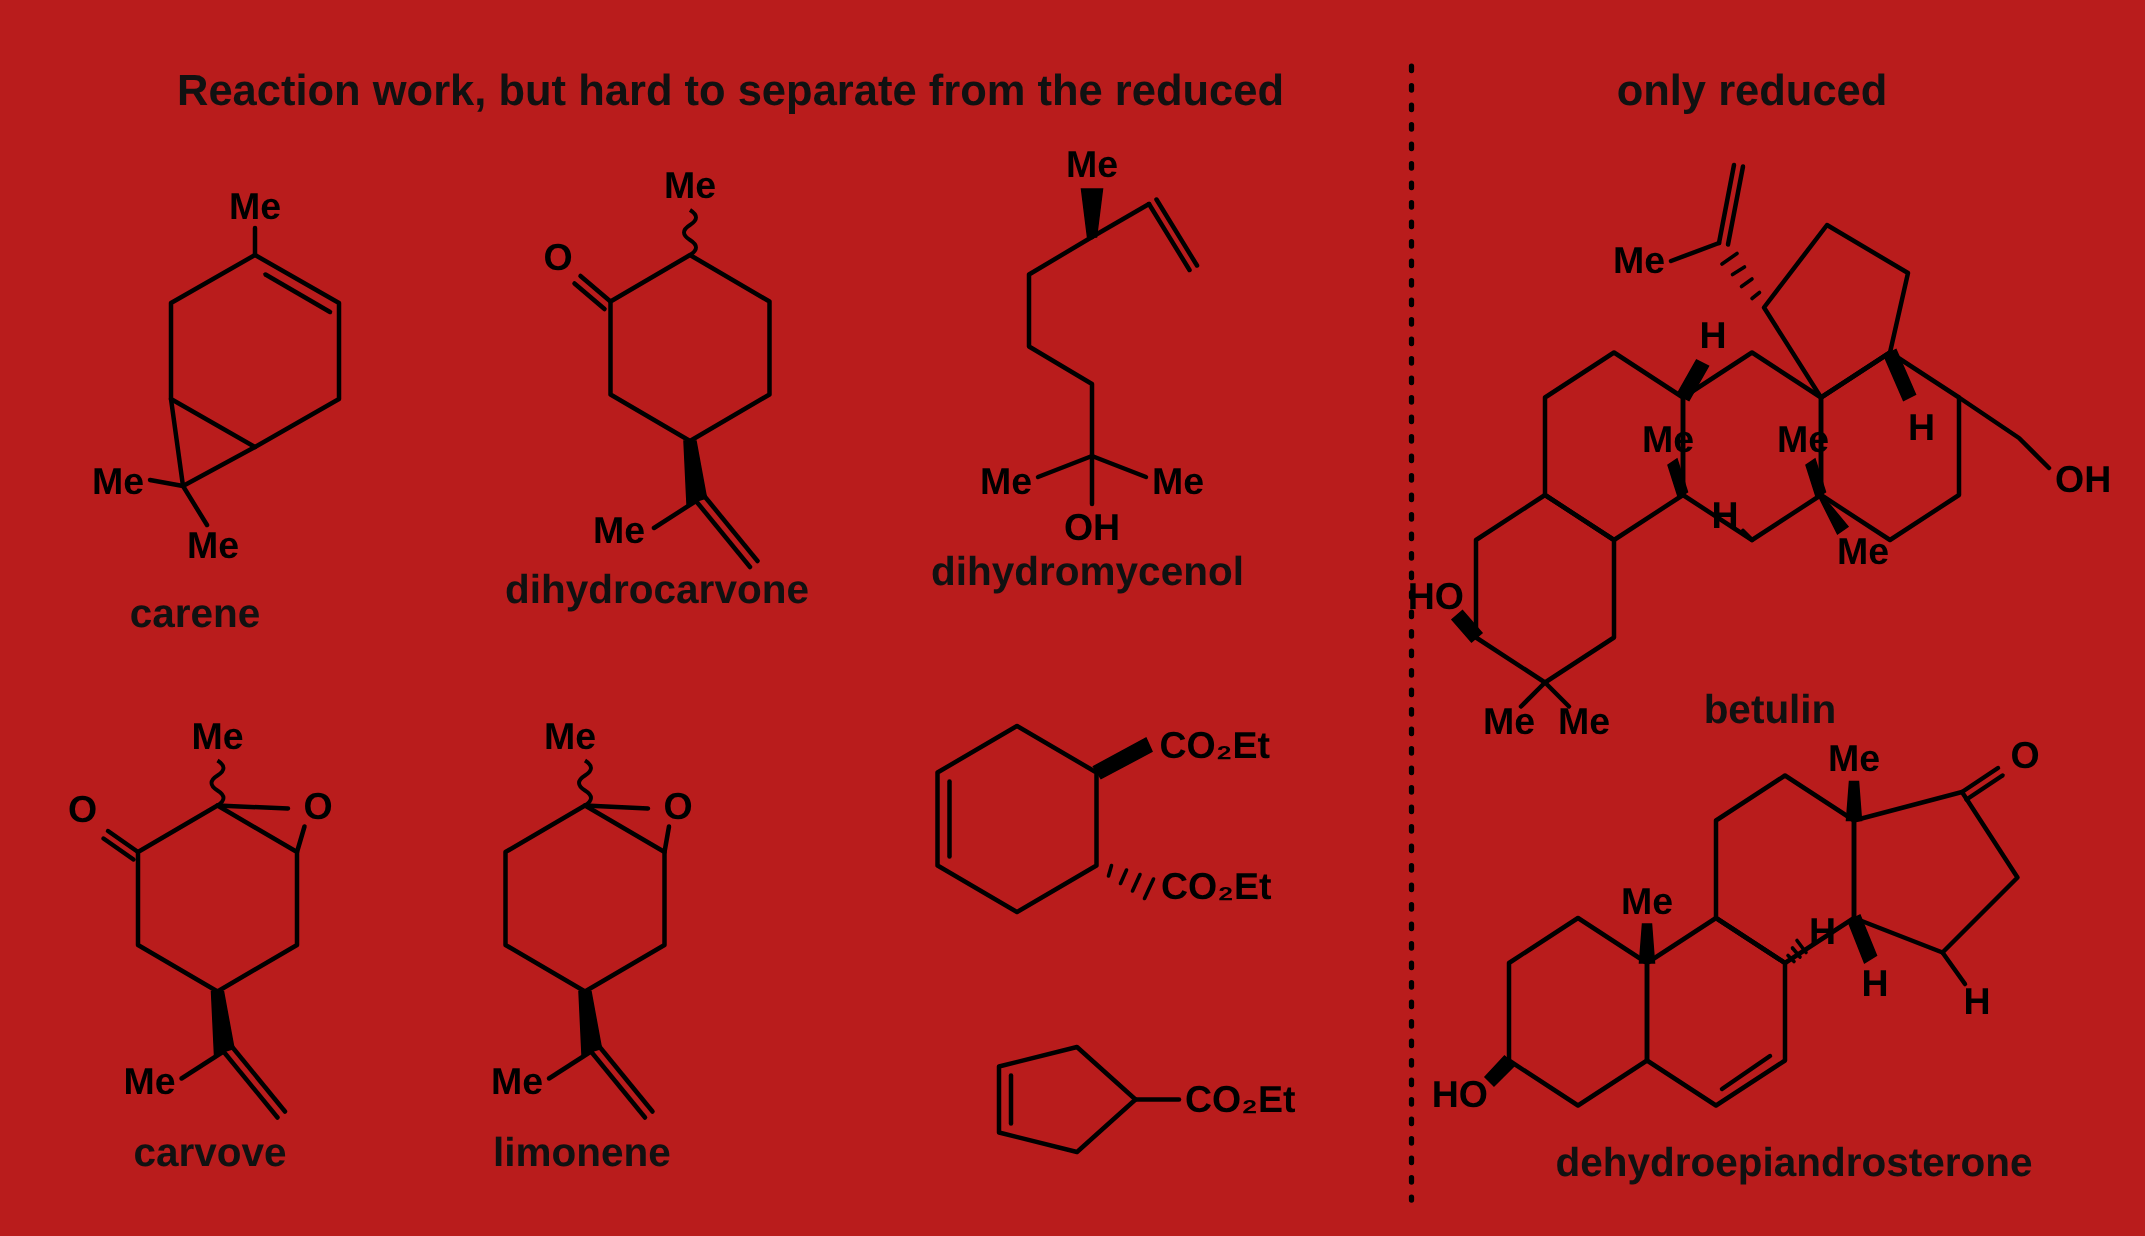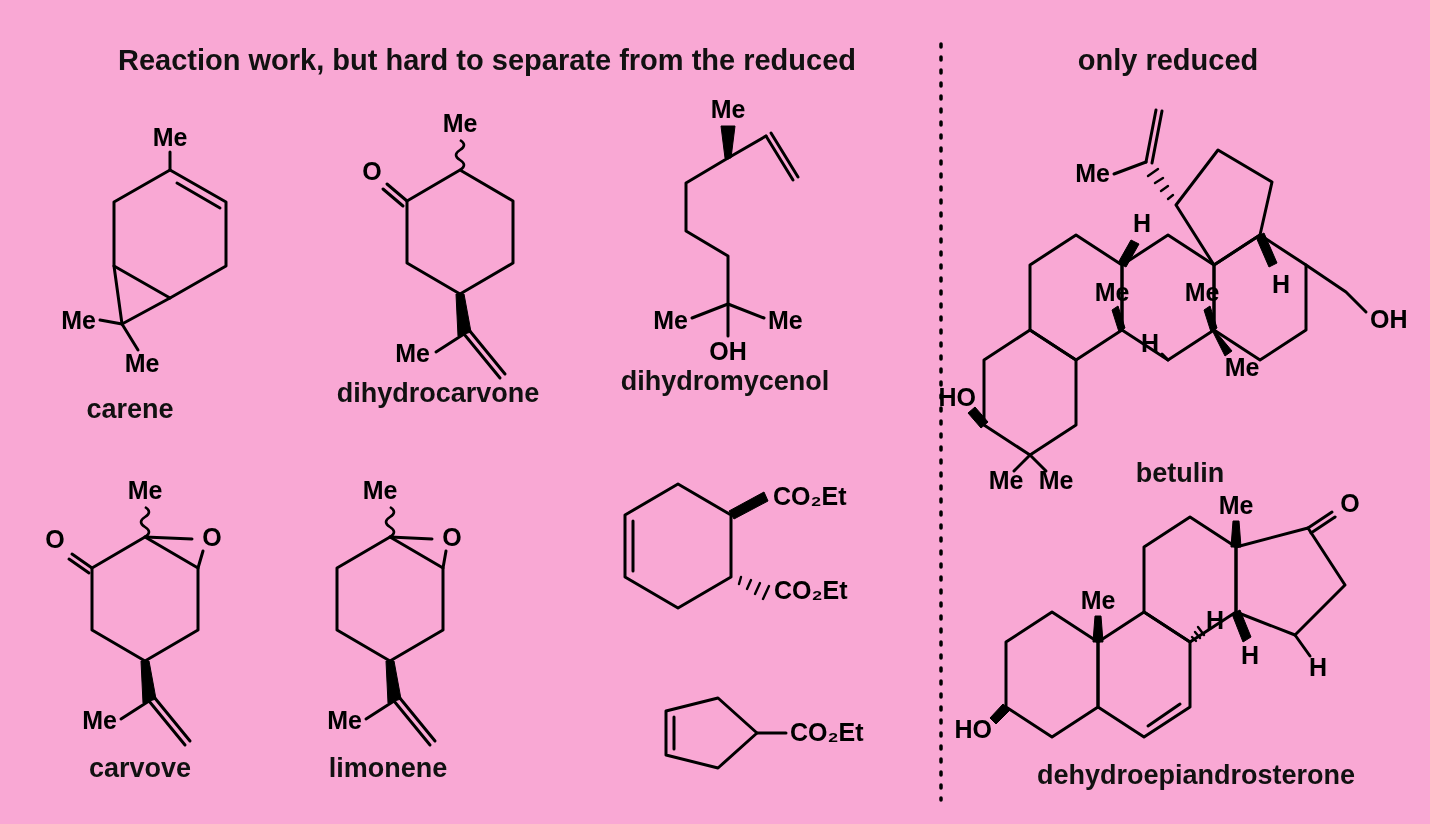--- a/index.html
+++ b/index.html
@@ -1,16 +1,16 @@
 <!DOCTYPE html>
 <html><head>
 <meta charset="utf-8">
 <style>
   html,body{margin:0;padding:0;background:#fff;}
-  .canvas{position:relative;width:1430px;height:824px;background:#f9a8d4;overflow:hidden;}
+  .canvas{position:relative;width:1430px;height:824px;background:#b91c1c;overflow:hidden;}
   svg{position:absolute;left:0;top:0;}
   .bond{stroke:#000;stroke-width:3;fill:none;stroke-linecap:round;stroke-linejoin:round;}
   .hash{stroke:#000;stroke-width:2.4;fill:none;stroke-linecap:round;}
   .wedge{fill:#000;stroke:#000;stroke-width:1;}
   .wavy{stroke:#000;stroke-width:2.6;fill:none;}
   .atom{font:700 25px "Liberation Sans","DejaVu Sans",sans-serif;fill:#000;}
   .molname{font:700 27px "Liberation Sans","DejaVu Sans",sans-serif;fill:#111;}
   .title{font:700 29px "Liberation Sans","DejaVu Sans",sans-serif;fill:#111;}
   .divider{stroke:#000;stroke-width:3.5;stroke-dasharray:3 10;stroke-linecap:round;}
 </style>

